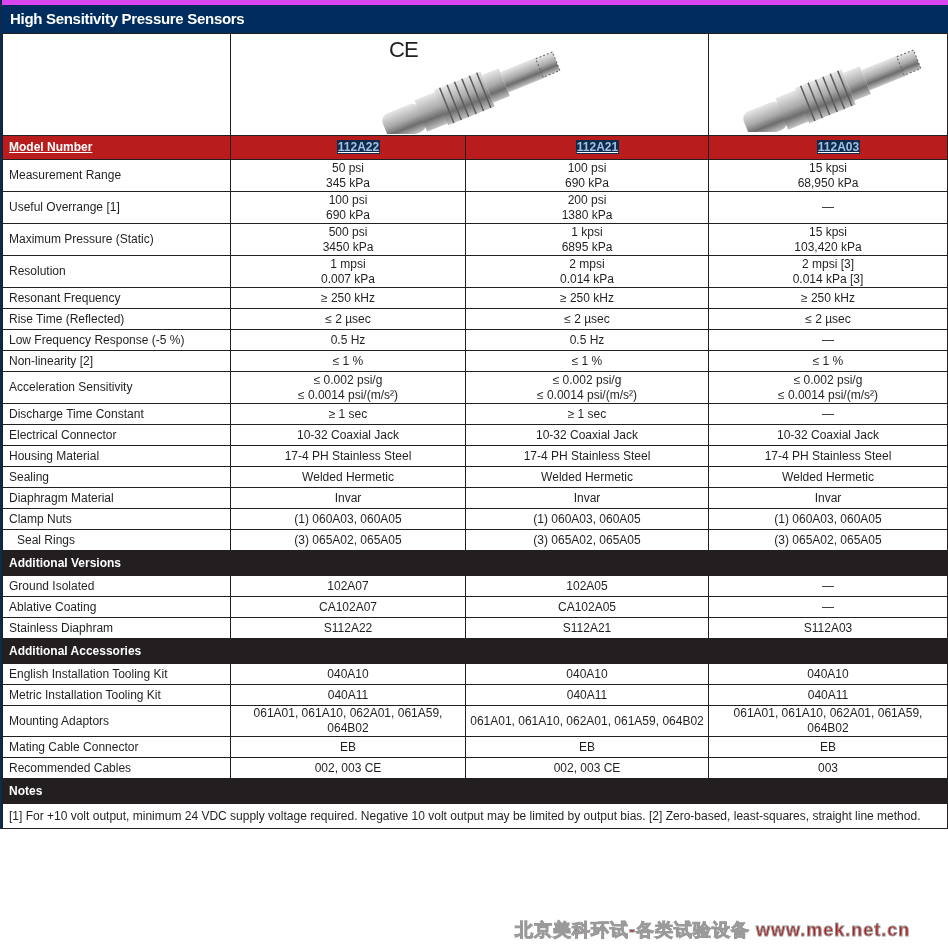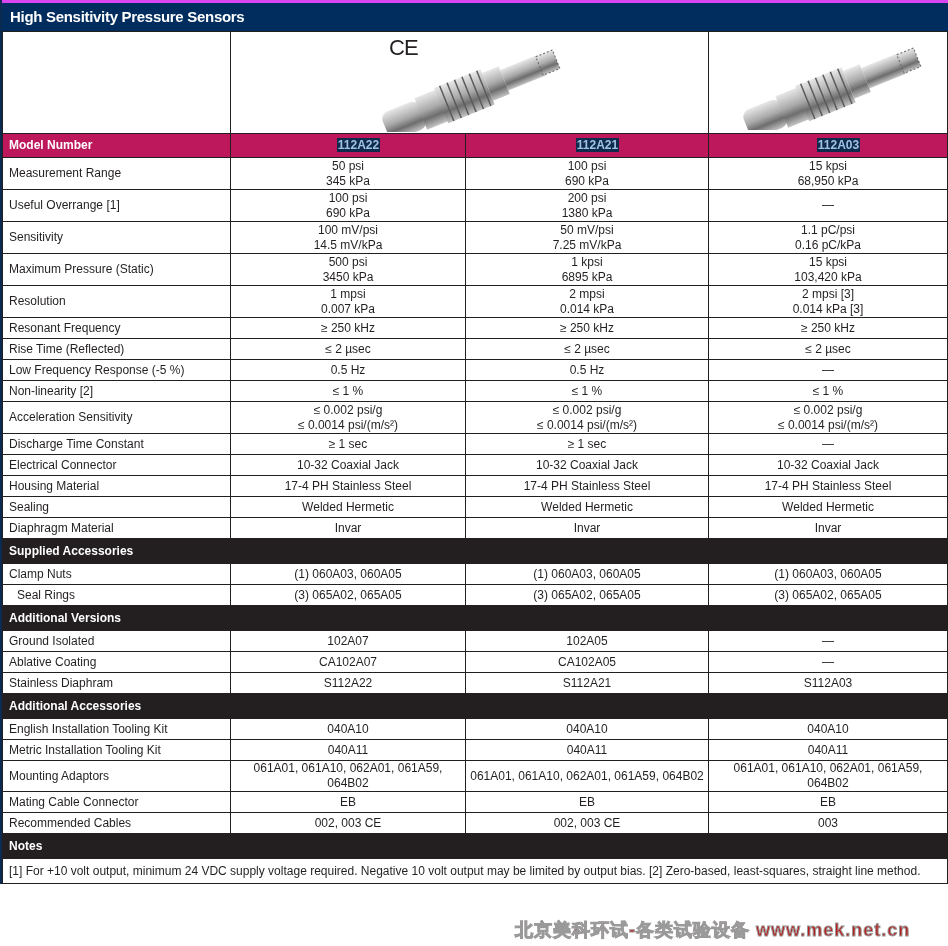--- a/index.html
+++ b/index.html
@@ -1,31 +1,31 @@
 <!DOCTYPE html>
 <html><head>
 <meta charset="utf-8">
 <style>
   html, body { margin: 0; padding: 0; background: #ffffff; }
   body { width: 948px; height: 946px; position: relative; overflow: hidden;
          font-family: "Liberation Sans", sans-serif; color: #231f20; }
   .sheet { position: absolute; left: 0; top: 0; width: 946px; border-left: 2px solid #0b2a4f; }
   .title-bar { height: 28px; background: #002d5e; color: #fff; font-weight: bold;
                font-size: 15px; line-height: 28px; padding-left: 8px; letter-spacing: -0.3px;
-               border-top: 3px solid #d946ef; }
+               border-top: 5px solid #d946ef; }
   table { border-collapse: collapse; width: 945px; table-layout: fixed; font-size: 12px; }
   td { border: 1px solid #231f20; padding: 0 4px; line-height: 15px; vertical-align: middle; }
   col.c1 { width: 228px; } col.c2 { width: 235px; } col.c3 { width: 243px; } col.c4 { width: 239px; }
   td.label { text-align: left; padding-left: 6px; }
   td.val { text-align: center; }
   tr.r1 td { height: 20px; }
   tr.r2 td { height: 31px; }
   tr.img-row td { height: 101px; padding: 0; background: #fff; }
   tr.section td { background: #231f20; color: #fff; font-weight: bold; height: 24px; border-color: #231f20; padding-left: 6px; }
-  tr.model td { background: #be185d; color: #fff; font-weight: bold; height: 23px; border-color: #231f20; }
+  tr.model td { background: #b91c1c; color: #fff; font-weight: bold; height: 23px; border-color: #231f20; text-decoration: underline; }
   tr.model td .model-chip { background: #0f2a4a; color: #9fc3e6; padding: 0 1px; margin-left: 21px; }
   .line { display: block; }
   .sensor { position: relative; width: 100%; height: 101px; }
   .sensor svg { position: absolute; }
   tr.notes-text td { height: 24px; padding-left: 6px; font-size: 12px; }
   .watermark { position: absolute; left: 515px; top: 918px; font-size: 18px; color: #b91c1c;
                -webkit-text-stroke: 1px #9a9a9a; letter-spacing: 1px; font-weight: bold; white-space: nowrap; }
 </style>
 </head>
 <body>
@@ -125,35 +125,20 @@
           </td>
           <td class="val">
             <span class="line">200 psi</span>
             <span class="line">1380 kPa</span>
           </td>
           <td class="val">
             <span class="line">—</span>
           </td>
         </tr>
         <tr class="r2">
-          <td class="label">Sensitivity</td>
-          <td class="val">
-            <span class="line">100 mV/psi</span>
-            <span class="line">14.5 mV/kPa</span>
-          </td>
-          <td class="val">
-            <span class="line">50 mV/psi</span>
-            <span class="line">7.25 mV/kPa</span>
-          </td>
-          <td class="val">
-            <span class="line">1.1 pC/psi</span>
-            <span class="line">0.16 pC/kPa</span>
-          </td>
-        </tr>
-        <tr class="r2">
           <td class="label">Maximum Pressure (Static)</td>
           <td class="val">
             <span class="line">500 psi</span>
             <span class="line">3450 kPa</span>
           </td>
           <td class="val">
             <span class="line">1 kpsi</span>
             <span class="line">6895 kPa</span>
           </td>
           <td class="val">
@@ -291,23 +276,20 @@
           <td class="label">Diaphragm Material</td>
           <td class="val">
             <span class="line">Invar</span>
           </td>
           <td class="val">
             <span class="line">Invar</span>
           </td>
           <td class="val">
             <span class="line">Invar</span>
           </td>
-        </tr>
-        <tr class="section">
-          <td colspan="4">Supplied Accessories</td>
         </tr>
         <tr class="r1">
           <td class="label">Clamp Nuts</td>
           <td class="val">(1) 060A03, 060A05</td>
           <td class="val">(1) 060A03, 060A05</td>
           <td class="val">(1) 060A03, 060A05</td>
         </tr>
         <tr class="r1">
           <td class="label" style="padding-left: 14px; margin-left: 28px;">Seal Rings</td>
           <td class="val">(3) 065A02, 065A05</td>

